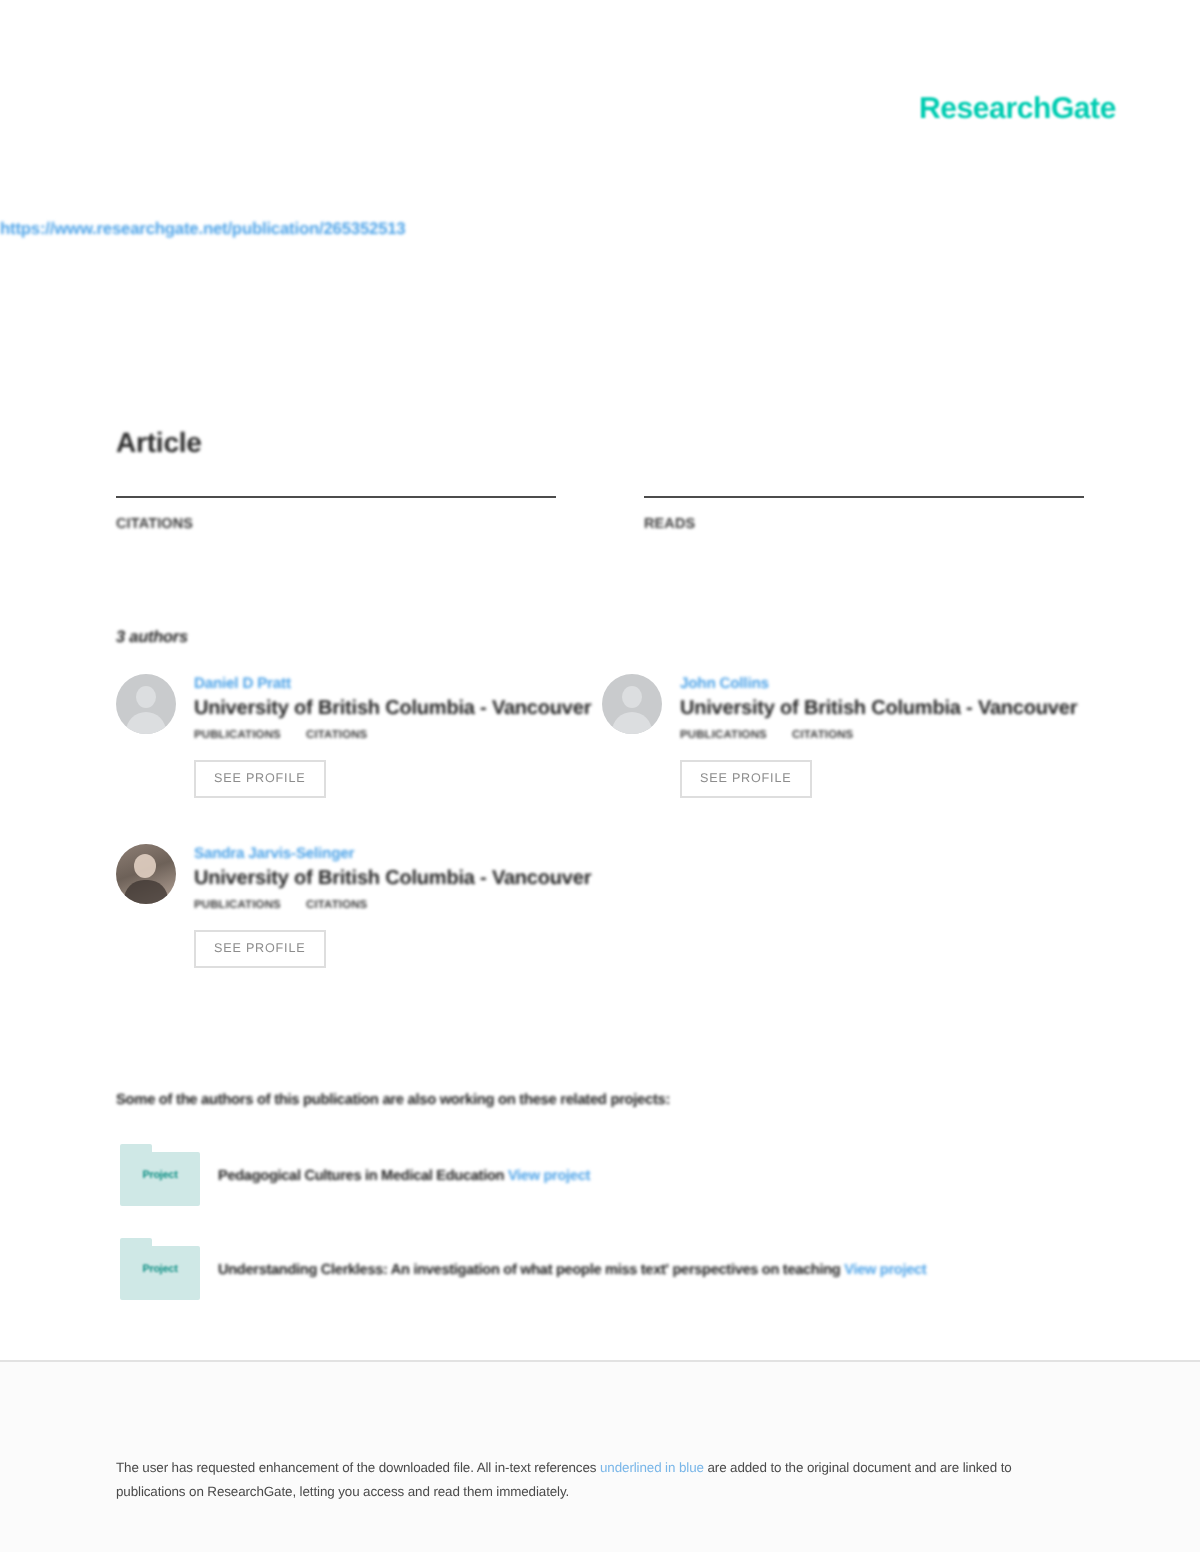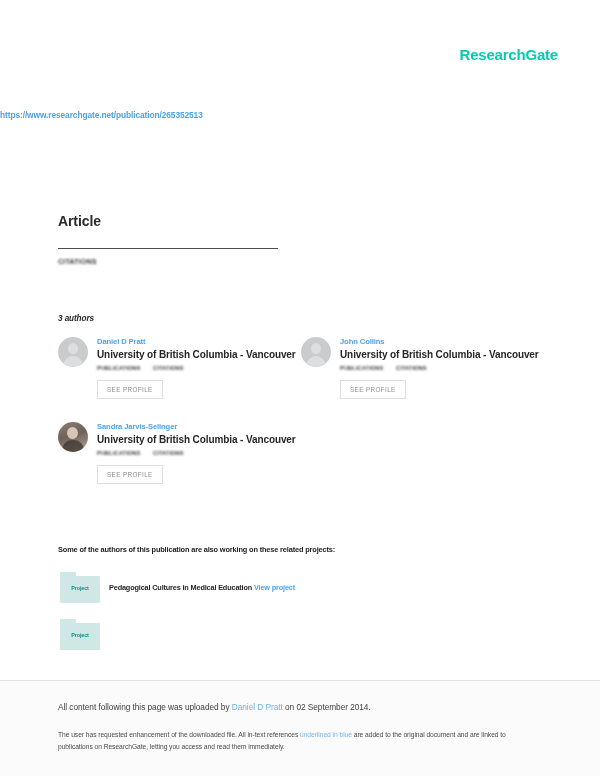--- a/index.html
+++ b/index.html
@@ -331,20 +331,24 @@
     <span class="url">https://www.researchgate.net/publication/265352513</span>
   </div>
 
   <div class="article-type">Article</div>
 
   <div class="stats">
     <div class="stat-col">
       <div class="stat-rule"></div>
       <div class="stat-label">CITATIONS</div>
     </div>
+    <div class="stat-col">
+      <div class="stat-rule"></div>
+      <div class="stat-label">READS</div>
+    </div>
   </div>
 
   <div class="authors-heading">3 authors</div>
 
   <div class="authors-grid">
 
     <div class="author-row">
 
       <div class="author-cell">
         <div class="avatar">
@@ -419,28 +423,29 @@
         <span class="view-project">View project</span>
       </div>
     </div>
 
     <div class="project-item">
       <div class="folder">
         <div class="tab"></div>
         <div class="body"></div>
         <div class="label">Project</div>
       </div>
+      <div class="project-text">
+        <span>Understanding Clerkless: An investigation of what people miss text' perspectives on teaching</span>
+        <span class="view-project">View project</span>
+      </div>
     </div>
 
   </div>
 
   <div class="footer-band"></div>
   <div class="footer-divider"></div>
 
-  <div class="footer-upload">
-    <span>All content following this page was uploaded by </span><span class="link">Daniel D Pratt</span><span> on 02 September 2014.</span>
-  </div>
 
   <div class="footer-note">
     <span>The user has requested enhancement of the downloaded file. All in-text references </span><span class="link">underlined in blue</span><span> are added to the original document and are linked to publications on ResearchGate, letting you access and read them immediately.</span>
   </div>
 
 </div>
 
 </body></html>

